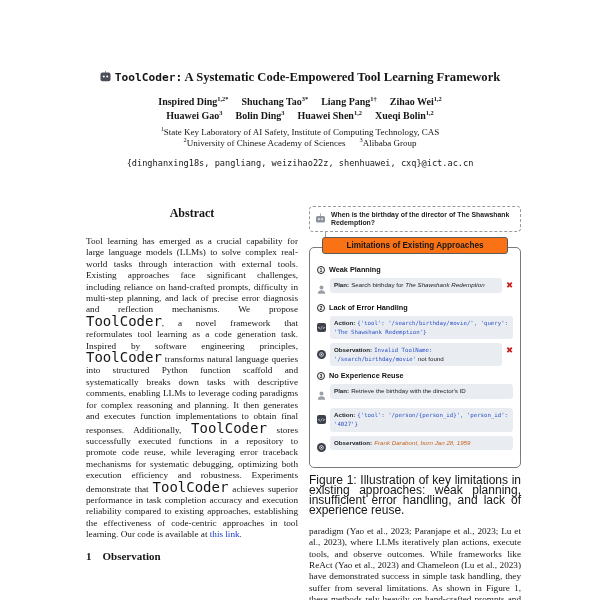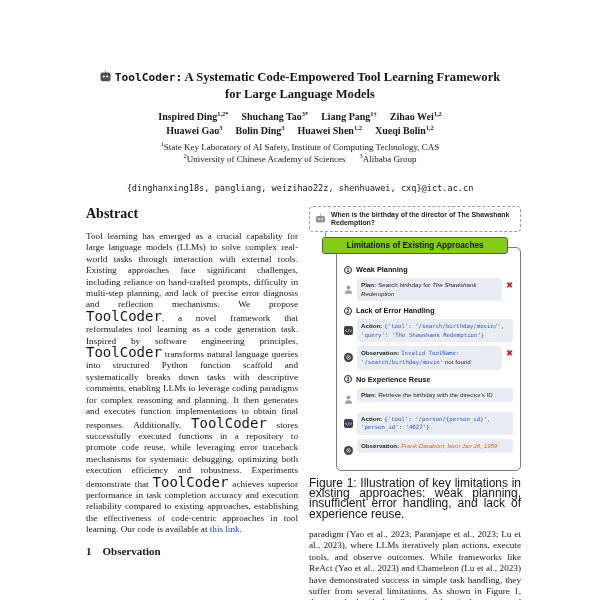--- a/index.html
+++ b/index.html
@@ -11,39 +11,39 @@
   
   .head { position:absolute; top:70px; left:68px; width:464px; text-align:center; }
   .title-line { font-weight:bold; font-size:12.6px; line-height:15.5px; }
   .title-mono { font-family:"DejaVu Sans Mono", monospace; font-size:11.2px; }
   .logo { display:inline-block; vertical-align:-1px; margin-right:4px; }
   .authors { margin-top:8px; font-size:10px; font-weight:bold; line-height:14px; }
   .author { margin:0 6.5px; white-space:nowrap; }
   sup { font-size:6.4px; vertical-align:super; line-height:0; }
   .affil { margin-top:4px; font-size:9px; line-height:11.5px; }
   .affil-gap { display:inline-block; width:14px; }
-  .email { margin-top:18px; font-family:"DejaVu Sans Mono", monospace; font-size:8.6px;text-align:center; }
+  .email { margin-top:8px; font-family:"DejaVu Sans Mono", monospace; font-size:8.6px;text-align:center; }
   
   .col-left  { position:absolute; left:86px;  top:206px; width:212px; }
   .col-right { position:absolute; left:309px; top:206px; width:212px; }
-  .abstract-heading { text-align:left; font-weight:bold; font-size:14px; margin-bottom:9px; }
+  .abstract-heading { text-align:center; font-weight:bold; font-size:12px; margin-bottom:15px; }
   .body-text { font-size:9.2px; line-height:11.4px; text-align:justify; }
   .mono-sm { font-family:"DejaVu Sans Mono", monospace; font-size:14px; }
   .link { color:#1a3fc4; cursor:pointer; }
   .section-heading { margin-top:9px; font-size:11px; font-weight:bold; display:flex; gap:11px; }
   
   .fig { font-family:"Liberation Sans", sans-serif; }
   .q-box { border:1px dashed #9a9a9a; border-radius:4px; padding:3px 5px;
            display:flex; align-items:center; gap:5px; }
   .q-text { font-size:6.9px; font-weight:bold; color:#222; line-height:8.5px; text-align:left; }
   .connector { height:5px; border-left:1px dashed #9a9a9a; margin-left:16px; }
-  .lim-header { border:1px solid #5a5a5a; border-radius:3px; background:#84cc16; text-align:center;
+  .lim-header { border:1px solid #5a5a5a; border-radius:3px; background:#f97316; text-align:center;
                 font-weight:bold; font-size:8.2px; padding:3px 0; width:88%; margin:0 auto;
                 position:relative; z-index:2; }
-  .lim-box { border:1px solid #7a7a7a; border-radius:5px; margin-top:-7px; padding:12px 7px 7px;margin-left:27px; }
+  .lim-box { border:1px solid #7a7a7a; border-radius:5px; margin-top:-7px; padding:12px 7px 7px; }
   .sec-title { display:flex; align-items:center; gap:4px; font-size:7.3px; font-weight:bold;
                margin:5px 0 3px; color:#111; }
   .circle-num { width:8px; height:8px; border:1px solid #222; border-radius:50%; font-size:5.3px;
                 display:inline-flex; align-items:center; justify-content:center; flex:0 0 auto; }
   .row { display:flex; align-items:flex-start; gap:4px; margin:4px 0; }
   .row-icon { flex:0 0 auto; margin-top:2px; }
   .bubble { flex:1; background:#e9edf2; border-radius:3px; padding:3px 4px;
             font-size:6.2px; line-height:8.6px; color:#222; text-align:left; }
   .bubble b { margin-right:2px; }
   .code { font-family:"DejaVu Sans Mono", monospace; font-size:5.7px; }
@@ -60,21 +60,20 @@
 
   <div class="head">
     <div class="title-line">
       <span class="logo"><svg width="11" height="11" viewBox="0 0 11 11">
             <line x1="5.5" y1="1.6" x2="5.5" y2="0.4" stroke="#4a4f58" stroke-width="1"></line>
             <rect x="0.5" y="1.6" width="10" height="8.6" rx="2" fill="#4a4f58"></rect>
             <circle cx="3.8" cy="5.6" r="1" fill="#ffffff"></circle>
             <circle cx="7.2" cy="5.6" r="1" fill="#ffffff"></circle>
           </svg></span><span class="title-mono">ToolCoder:</span><span> A Systematic Code-Empowered Tool Learning Framework</span>
     </div>
-    <div class="title-line">for Large Language Models</div>
 
     <div class="authors">
       <span class="author"><span>Inspired Ding</span><sup>1,2*</sup></span><span class="author"><span>Shuchang Tao</span><sup>3*</sup></span><span class="author"><span>Liang Pang</span><sup>1†</sup></span><span class="author"><span>Zihao Wei</span><sup>1,2</sup></span>
     </div>
     <div class="authors" style="margin-top:0;">
       <span class="author"><span>Huawei Gao</span><sup>3</sup></span><span class="author"><span>Bolin Ding</span><sup>3</sup></span><span class="author"><span>Huawei Shen</span><sup>1,2</sup></span><span class="author"><span>Xueqi Bolin</span><sup>1,2</sup></span>
     </div>
 
     <div class="affil">
       <sup>1</sup><span>State Key Laboratory of AI Safety, Institute of Computing Technology, CAS</span>

